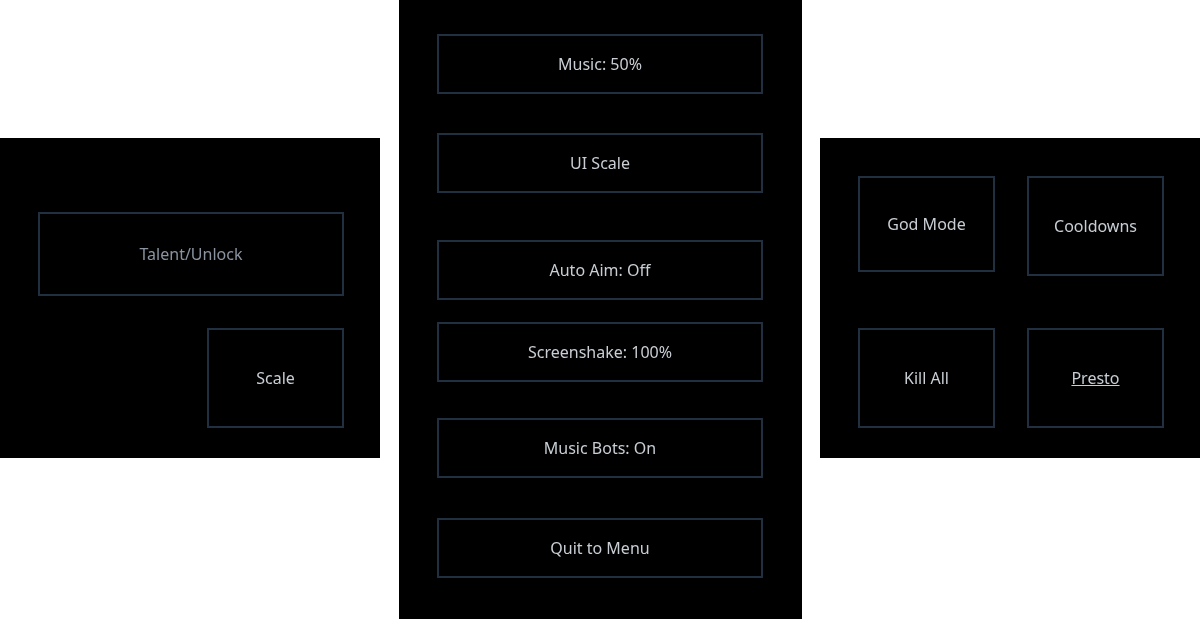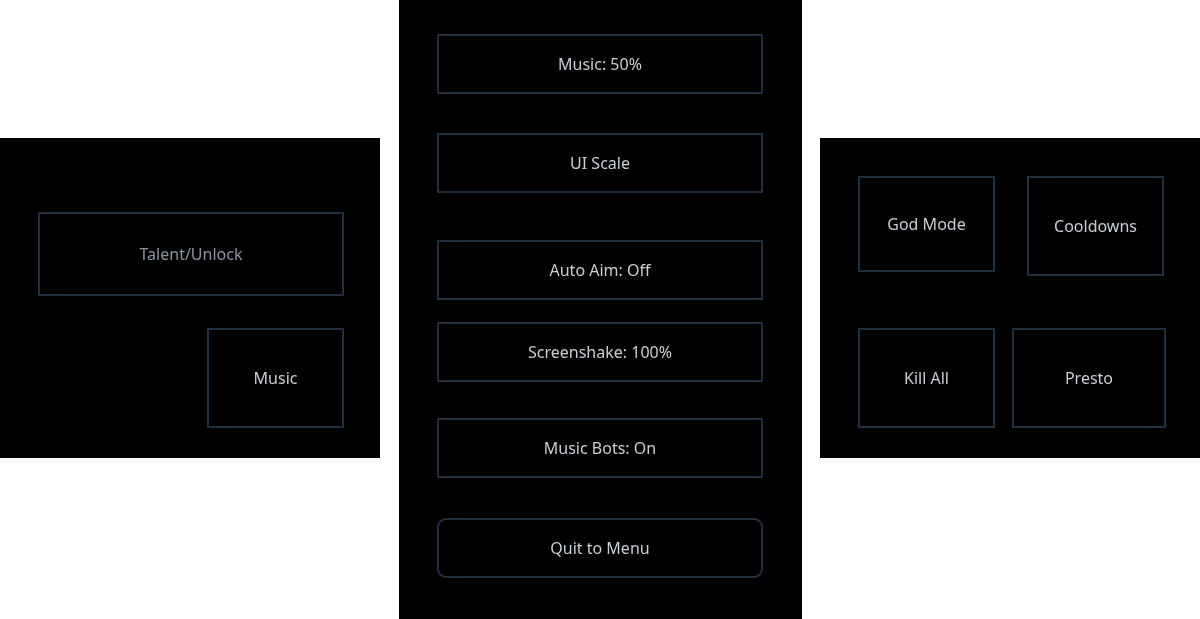--- a/index.html
+++ b/index.html
@@ -61,21 +61,21 @@
   .cbtn {
     left: 38px;
     width: 326px;
     height: 60px;
   }
   .c1 { top: 34px; }
   .c2 { top: 133px; }
   .c3 { top: 240px; }
   .c4 { top: 322px; }
   .c5 { top: 418px; }
-  .c6 { top: 518px; border-radius: 9px; }
+  .c6 { top: 518px; }
 
   
   .right-panel {
     left: 820px;
     top: 138px;
     width: 380px;
     height: 320px;
   }
   .btn-godmode {
     left: 38px; top: 38px;
@@ -83,30 +83,30 @@
   }
   .btn-cooldowns {
     left: 207px; top: 38px;
     width: 137px; height: 100px;
   }
   .btn-killall {
     left: 38px; top: 190px;
     width: 137px; height: 100px;
   }
   .btn-presto {
-    left: 192px; top: 190px;
-    width: 154px; height: 100px;
+    left: 207px; top: 190px;
+    width: 137px; height: 100px; text-decoration: underline;
   }
 </style>
 </head>
 <body>
 
 <div class="panel left-panel">
   <div class="btn dim btn-talent-unlock">Talent/Unlock</div>
-  <div class="btn btn-unlock">Music</div>
+  <div class="btn btn-unlock">Scale</div>
 </div>
 
 <div class="panel center-panel">
   <div class="btn cbtn c1">Music: 50%</div>
   <div class="btn cbtn c2">UI Scale</div>
   <div class="btn cbtn c3">Auto Aim: Off</div>
   <div class="btn cbtn c4">Screenshake: 100%</div>
   <div class="btn cbtn c5">Music Bots: On</div>
   <div class="btn cbtn c6">Quit to Menu</div>
 </div>

